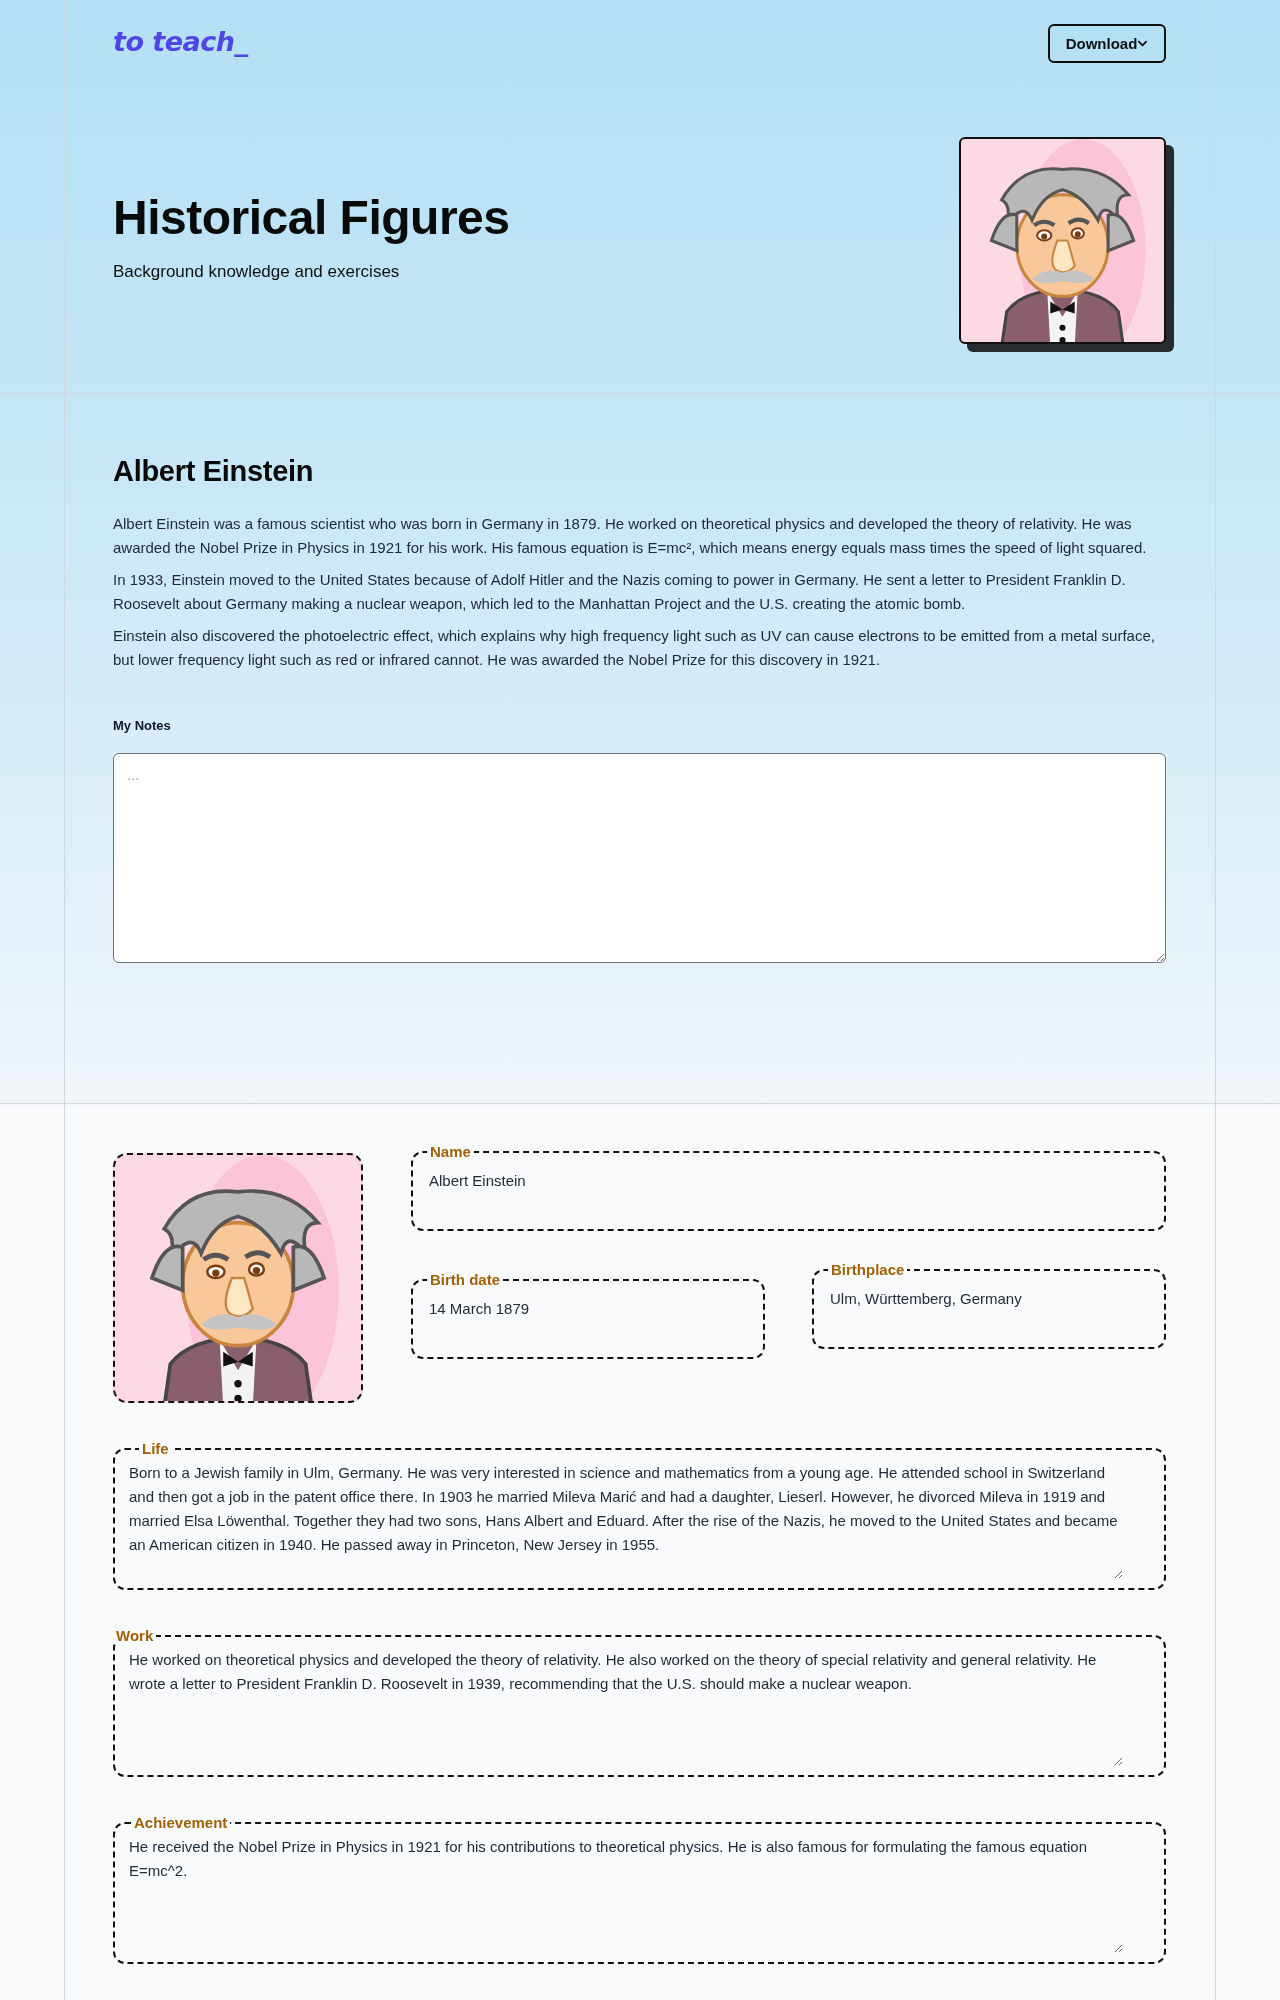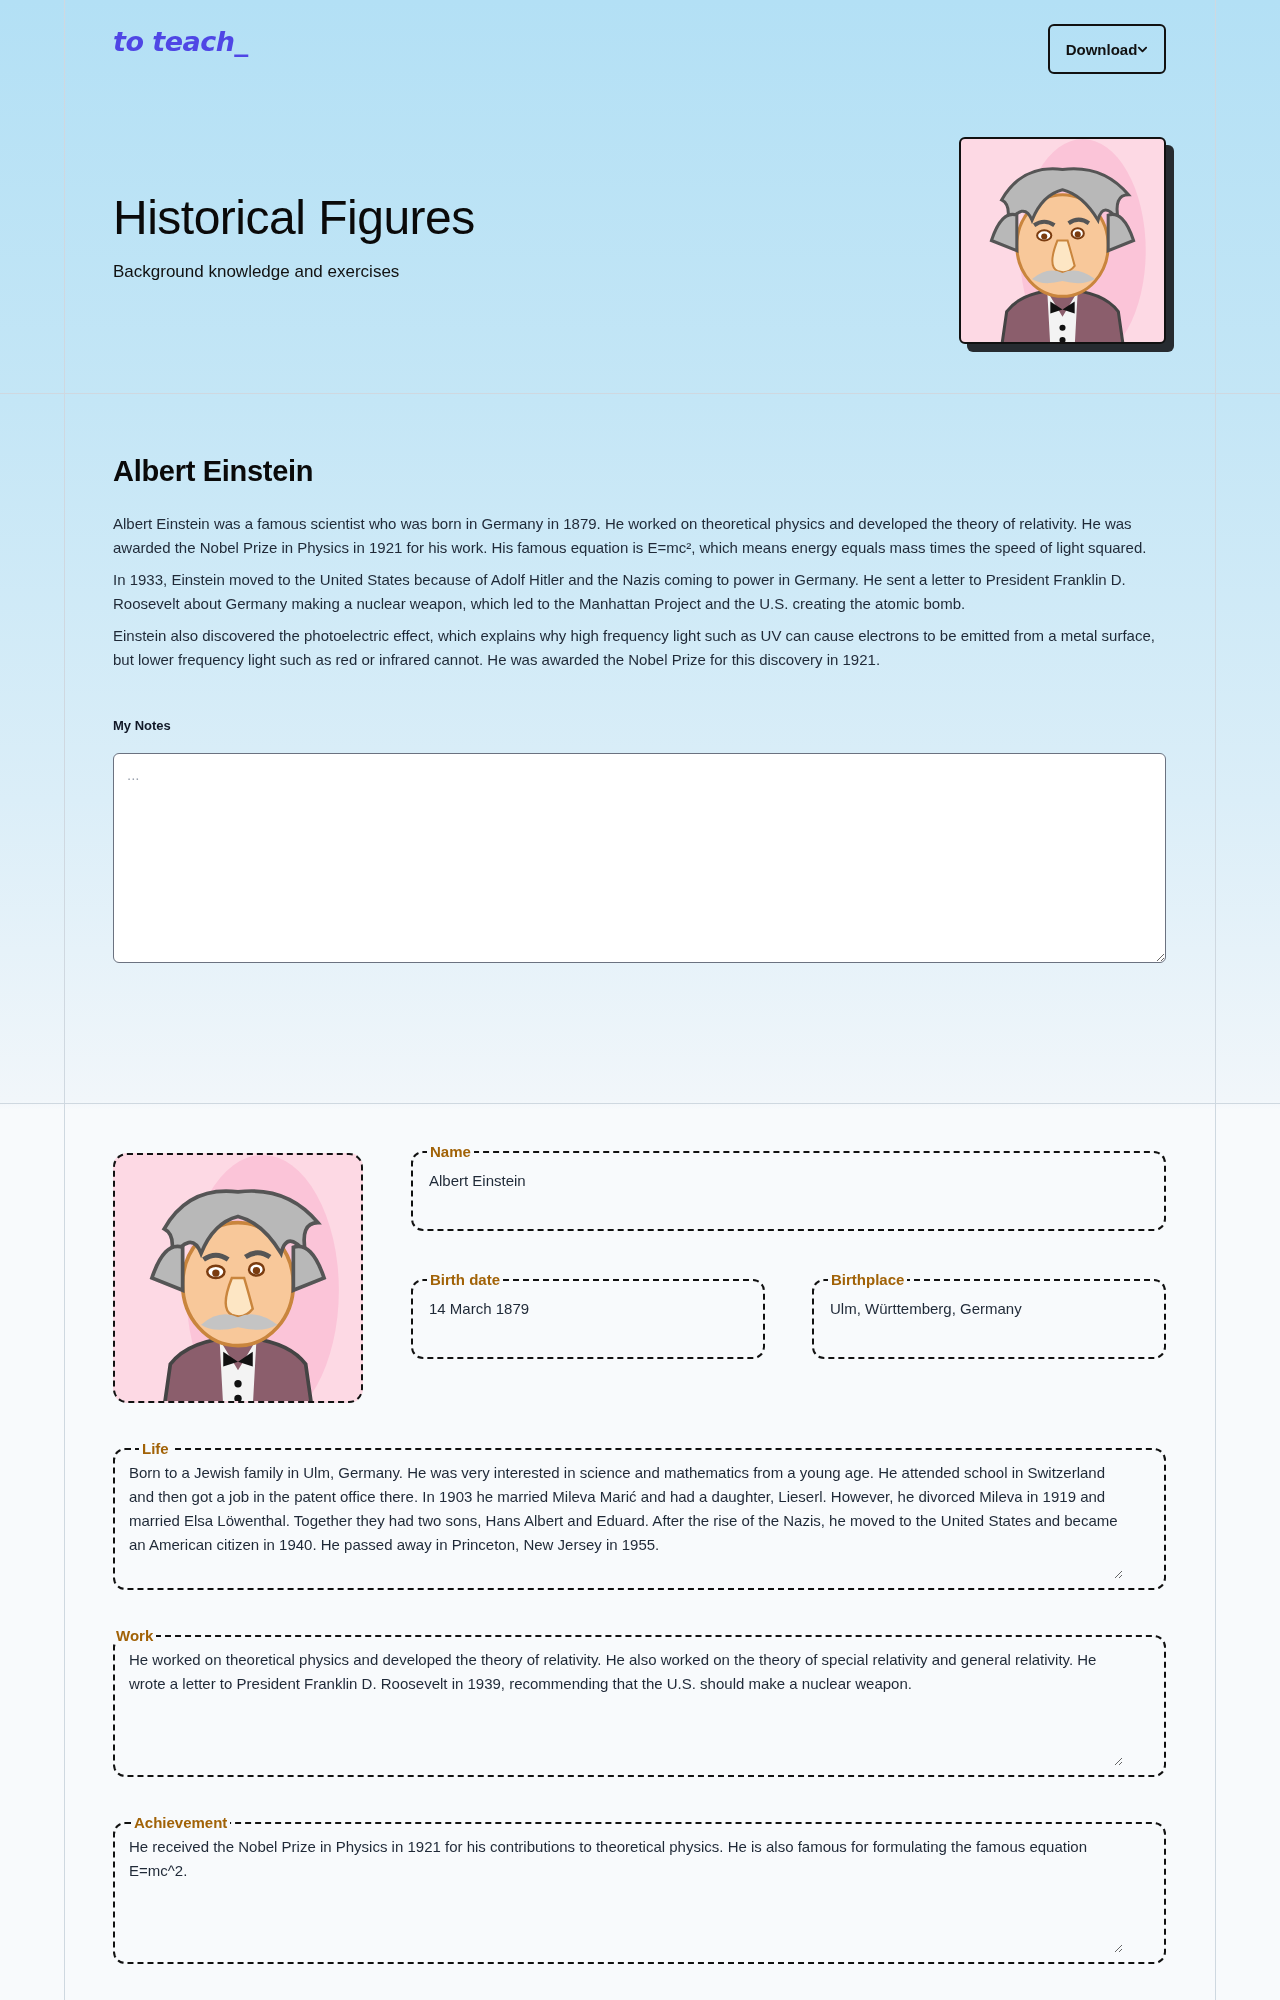--- a/index.html
+++ b/index.html
@@ -14,25 +14,25 @@
   }
   .vline { position: absolute; top: 0; bottom: 0; width: 1px; background: #cfd8e0; }
   .vline.l { left: 64px; }
   .vline.r { left: 1215px; }
   .hline { position: absolute; left: 0; right: 0; height: 1px; background: #cfd8e0; }
   .container { position: relative; width: 1053px; margin-left: 113px; }
 
   
   .topbar { position: relative; height: 90px; }
   .logo { position: absolute; left: 0; top: 26px; font-size: 27px; font-style: italic; font-weight: bold; color: #4f46e5; font-family: "DejaVu Sans", sans-serif; letter-spacing: -0.5px; }
-  .download-btn { position: absolute; right: 0; top: 24px; height: 50px; width: 118px; border: 2px solid #111; border-radius: 6px; background: transparent; display: flex; align-items: center; justify-content: center; font-size: 15px; font-weight: bold; color: #111; font-family: "Liberation Sans", sans-serif; cursor: pointer; }
+  .download-btn { position: absolute; right: 0; top: 24px; height: 39px; width: 118px; border: 2px solid #111; border-radius: 6px; background: transparent; display: flex; align-items: center; justify-content: center; font-size: 15px; font-weight: bold; color: #111; font-family: "Liberation Sans", sans-serif; cursor: pointer; }
   .download-btn svg { width: 11px; height: 11px; }
 
   .hero { position: relative; height: 303px; }
-  .hero-title { position: absolute; left: 0; top: 100px; font-size: 48px; font-weight: normal; letter-spacing: -0.5px; color: #0a0a0a; }
+  .hero-title { position: absolute; left: 0; top: 100px; font-size: 48px; font-weight: bold; letter-spacing: -0.5px; color: #0a0a0a; }
   .hero-sub { position: absolute; left: 0; top: 172px; font-size: 17px; color: #111; }
   .hero-portrait { position: absolute; right: 0; top: 47px; width: 207px; height: 207px; border: 2px solid #111; border-radius: 6px; background: #fdd9e4; box-shadow: 8px 8px 0 #262b30; overflow: hidden; }
 
   
   .article { position: relative; padding-top: 62px; }
   .article h2 { font-size: 29px; font-weight: bold; color: #0a0a0a; letter-spacing: -0.3px; margin-bottom: 24px; }
   .article p { font-size: 15px; line-height: 24px; color: #1f2937; margin-bottom: 8px; }
   .notes-label { font-size: 13px; font-weight: bold; color: #111827; margin-top: 46px; margin-bottom: 20px; }
   .notes { width: 1053px; height: 210px; border: 1px solid #6b7280; border-radius: 6px; background: #fff; padding: 12px 13px; font-family: "Liberation Sans", sans-serif; font-size: 15px; color: #111; resize: vertical; display: block; }
   .notes::placeholder { color: #9ca3af; }
@@ -127,21 +127,21 @@
   <fieldset class="fbox" style="left:298px; top:-10px; width:755px; height:88px;">
     <legend>Name</legend>
     <input type="text" value="Albert Einstein" style="">
   </fieldset>
 
   <fieldset class="fbox" style="left:298px; top:118px; width:354px; height:88px;">
     <legend>Birth date</legend>
     <input type="text" value="14 March 1879" style="">
   </fieldset>
 
-  <fieldset class="fbox" style="left:699px; top:118px; width:354px; height:88px;">
+  <fieldset class="fbox" style="left:699px; top:108px; width:354px; height:88px;">
     <legend>Birthplace</legend>
     <input type="text" value="Ulm, Württemberg, Germany" style="">
   </fieldset>
 
   <fieldset class="fbox" style="left:0; top:287px; width:1053px; height:150px; padding-left:0;">
     <legend style="margin-left:24px;">Life</legend>
     <textarea rows="5" style="height: 118px;">Born to a Jewish family in Ulm, Germany. He was very interested in science and mathematics from a young age. He attended school in Switzerland and then got a job in the patent office there. In 1903 he married Mileva Marić and had a daughter, Lieserl. However, he divorced Mileva in 1919 and married Elsa Löwenthal. Together they had two sons, Hans Albert and Eduard. After the rise of the Nazis, he moved to the United States and became an American citizen in 1940. He passed away in Princeton, New Jersey in 1955.</textarea>
   </fieldset>
 
   <fieldset class="fbox" style="left:0; top:474px; width:1053px; height:150px; padding-left:0;">

